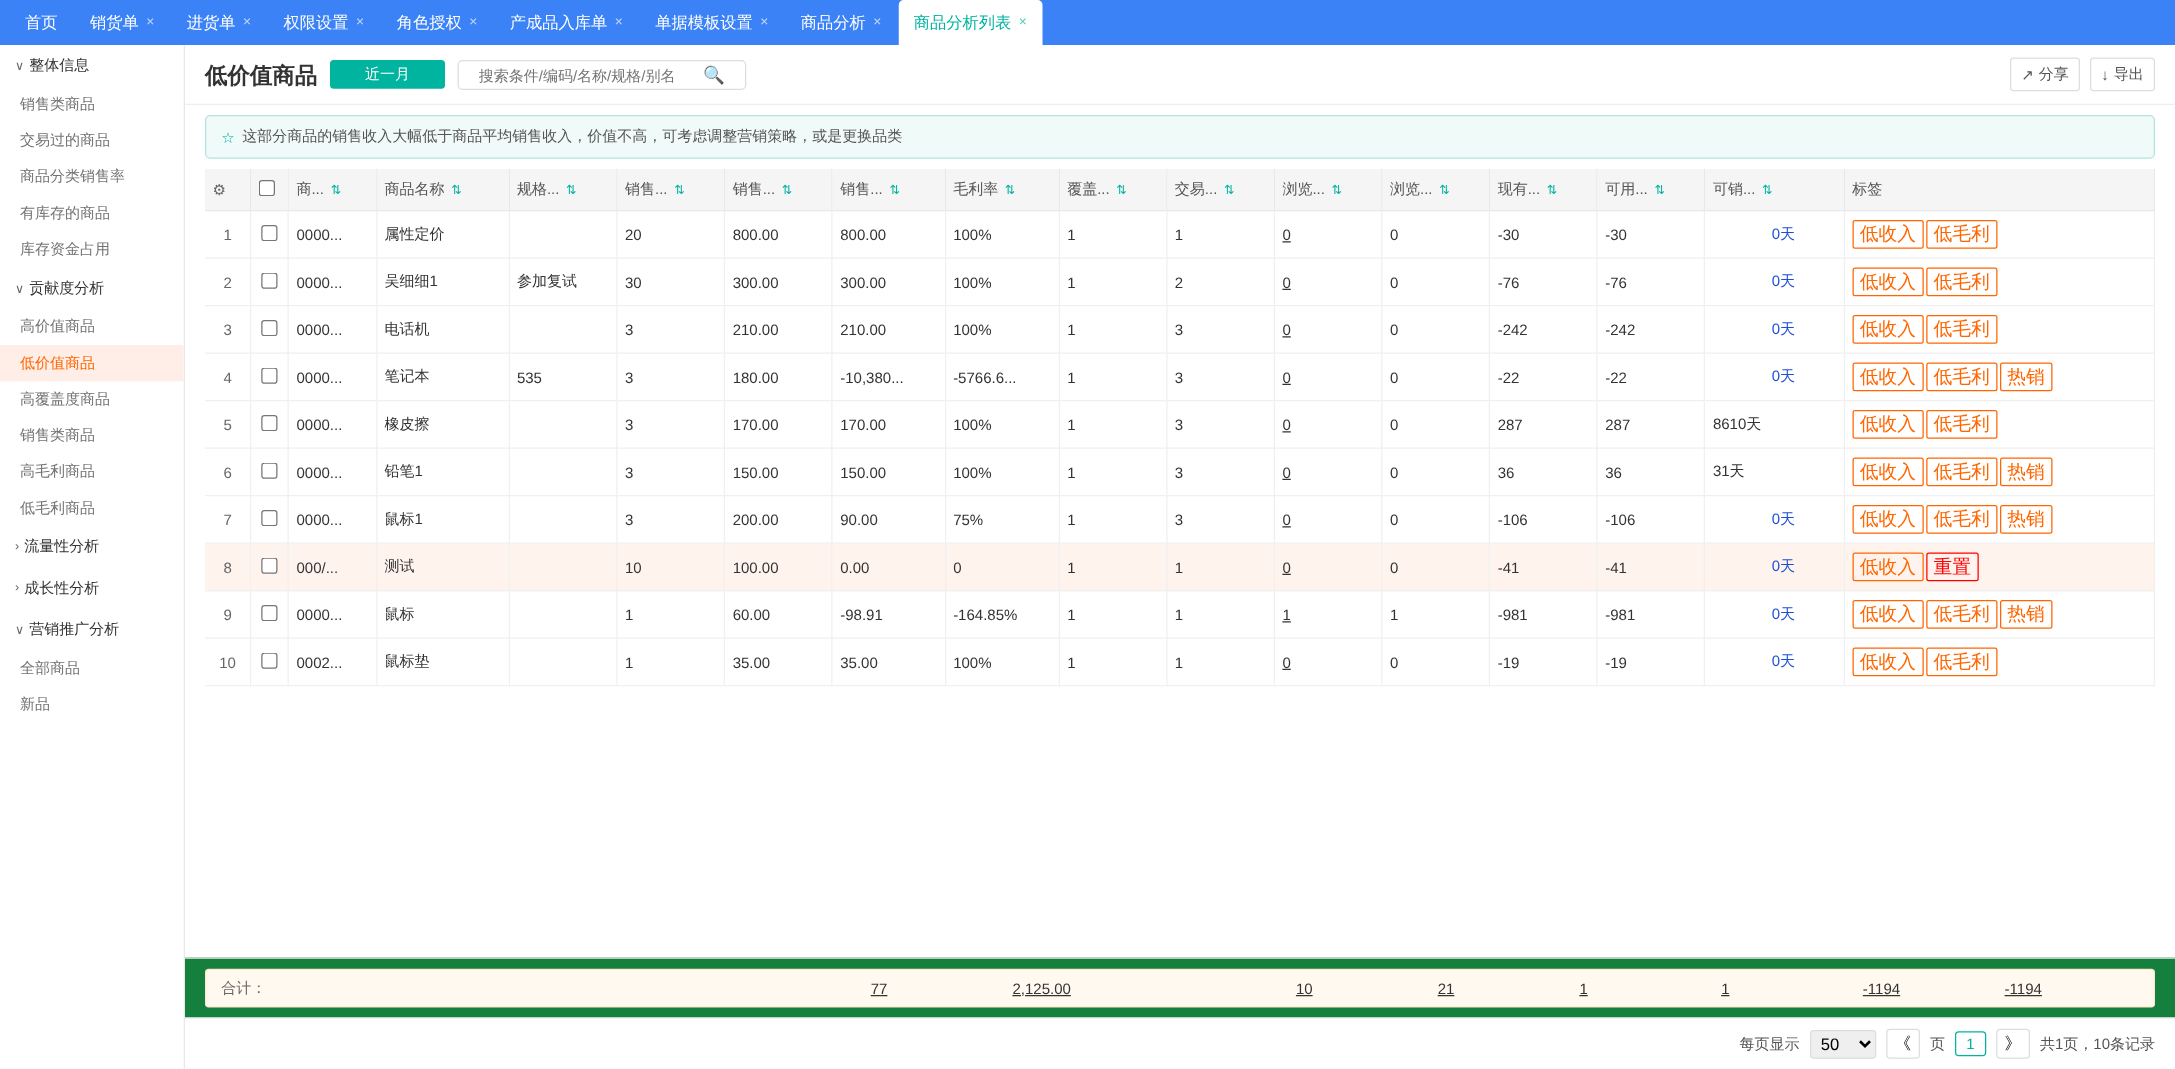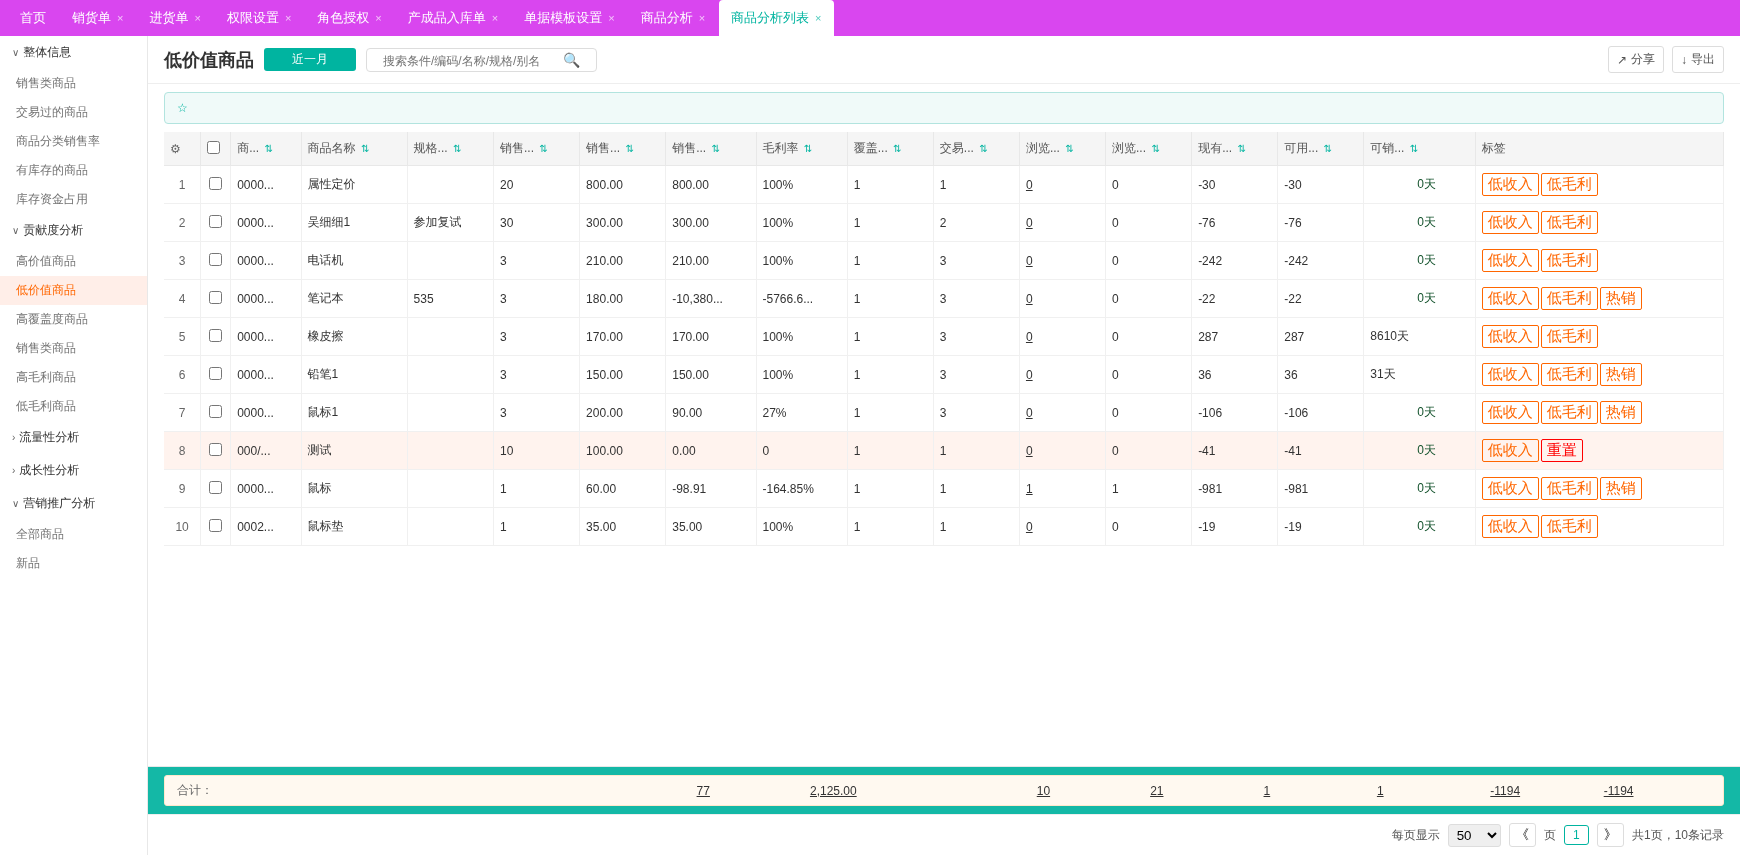--- a/index.html
+++ b/index.html
@@ -1,19 +1,19 @@
 <!DOCTYPE html>
 <html><head>
   <meta charset="utf-8">
   <style>
     * { margin: 0; padding: 0; box-sizing: border-box; }
     body { font-family: 'Microsoft YaHei', Arial, sans-serif; font-size: 12px; color: #333; background: #f5f5f5; width: 1740px; min-height: 855px; overflow-x: hidden; }
 
     
-    .top-nav { background: #d946ef; display: flex; align-items: center; height: 36px; padding: 0 8px; gap: 2px; }
+    .top-nav { background: #3b82f6; display: flex; align-items: center; height: 36px; padding: 0 8px; gap: 2px; }
     .nav-item { color: #fff; padding: 0 12px; height: 36px; display: flex; align-items: center; cursor: pointer; font-size: 13px; white-space: nowrap; }
     .nav-item.active { background: #fff; color: #00b4a0; border-radius: 4px 4px 0 0; }
     .nav-item .close { margin-left: 6px; font-size: 11px; opacity: 0.7; }
 
     
     .main-layout { display: flex; height: calc(855px - 36px); }
 
     
     .sidebar { width: 148px; background: #fff; border-right: 1px solid #e8e8e8; overflow-y: auto; flex-shrink: 0; }
     .sidebar-section-header { display: flex; align-items: center; padding: 8px 12px; color: #333; font-size: 12px; cursor: pointer; }
@@ -42,28 +42,28 @@
     .table-wrapper { flex: 1; overflow: auto; padding: 0 16px; }
     table { width: 100%; border-collapse: collapse; font-size: 12px; }
     thead tr { background: #f5f5f5; }
     th { padding: 8px 6px; text-align: left; color: #555; font-weight: normal; border-bottom: 1px solid #e8e8e8; border-right: 1px solid #e8e8e8; white-space: nowrap; position: sticky; top: 0; background: #f5f5f5; z-index: 1; }
     th .sort-icons { color: #00b4a0; margin-left: 2px; font-size: 10px; }
     td { padding: 7px 6px; border-bottom: 1px solid #f0f0f0; border-right: 1px solid #f0f0f0; color: #333; }
     tr.highlighted td { background: #fff3ee; }
     .tag { display: inline-block; padding: 1px 5px; border-radius: 2px; font-size: 15px; margin-right: 2px; }
     .tag-orange { color: #ff6600; border: 1px solid #ff6600; }
     .tag-red { color: #f00; border: 1px solid #f00; }
-    .days-orange { color: #14532d; margin-left: 47px; }
+    .days-orange { color: #1d4ed8; margin-left: 47px; }
     .days-normal { color: #333; }
     .underline { text-decoration: underline; cursor: pointer; color: #333; }
     .checkbox-col { width: 30px; text-align: center; }
     .settings-icon { color: #666; cursor: pointer; }
 
     
-    .footer-bar { border-top: 1px solid #e8e8e8; padding: 8px 16px; background: #14b8a6; }
+    .footer-bar { border-top: 1px solid #e8e8e8; padding: 8px 16px; background: #15803d; }
     .summary-row { display: flex; align-items: center; background: #fff9f0; border: 1px solid #ffe8cc; padding: 6px 12px; border-radius: 3px; font-size: 12px; color: #333; }
     .summary-label { width: 60px; color: #666; }
     .summary-values { display: flex; gap: 0; flex: 1; }
     .summary-cell { flex: 1; text-align: left; padding: 0 6px; text-decoration: underline; }
 
     
     .pagination-bar { display: flex; align-items: center; justify-content: flex-end; padding: 8px 16px; gap: 8px; font-size: 12px; color: #555; border-top: 1px solid #eee; }
     .page-size-select { border: 1px solid #ddd; padding: 2px 4px; border-radius: 3px; }
     .page-nav-btn { border: 1px solid #ddd; background: #fff; padding: 2px 6px; border-radius: 3px; cursor: pointer; }
     .page-nav-btn:disabled { opacity: 0.5; }
@@ -147,20 +147,21 @@
         </button>
         <button class="action-btn">
           <span>↓</span>
           <span>导出</span>
         </button>
       </div>
     </div>
 
     <div class="notice-bar">
       <span class="notice-icon">☆</span>
+      <span>这部分商品的销售收入大幅低于商品平均销售收入，价值不高，可考虑调整营销策略，或是更换品类</span>
     </div>
 
     <div class="table-wrapper">
       <table>
         <thead>
           <tr>
             <th><span class="settings-icon">⚙</span></th>
             <th><input type="checkbox" style=""></th>
             <th>商... <span class="sort-icons">⇅</span></th>
             <th>商品名称 <span class="sort-icons">⇅</span></th>
@@ -296,21 +297,21 @@
   </tr>
             <tr>
     <td style="text-align:center;color:#666">7</td>
     <td class="checkbox-col"><input type="checkbox" style=""></td>
     <td>0000...</td>
     <td>鼠标1</td>
     <td></td>
     <td>3</td>
     <td>200.00</td>
     <td>90.00</td>
-    <td>27%</td>
+    <td>75%</td>
     <td>1</td>
     <td>3</td>
     <td><span class="underline">0</span></td>
     <td>0</td>
     <td>-106</td>
     <td>-106</td>
     <td><span class="days-orange">0天</span></td>
     <td><span class="tag tag-orange">低收入</span><span class="tag tag-orange">低毛利</span><span class="tag tag-orange">热销</span></td>
   </tr>
             <tr class="highlighted">

